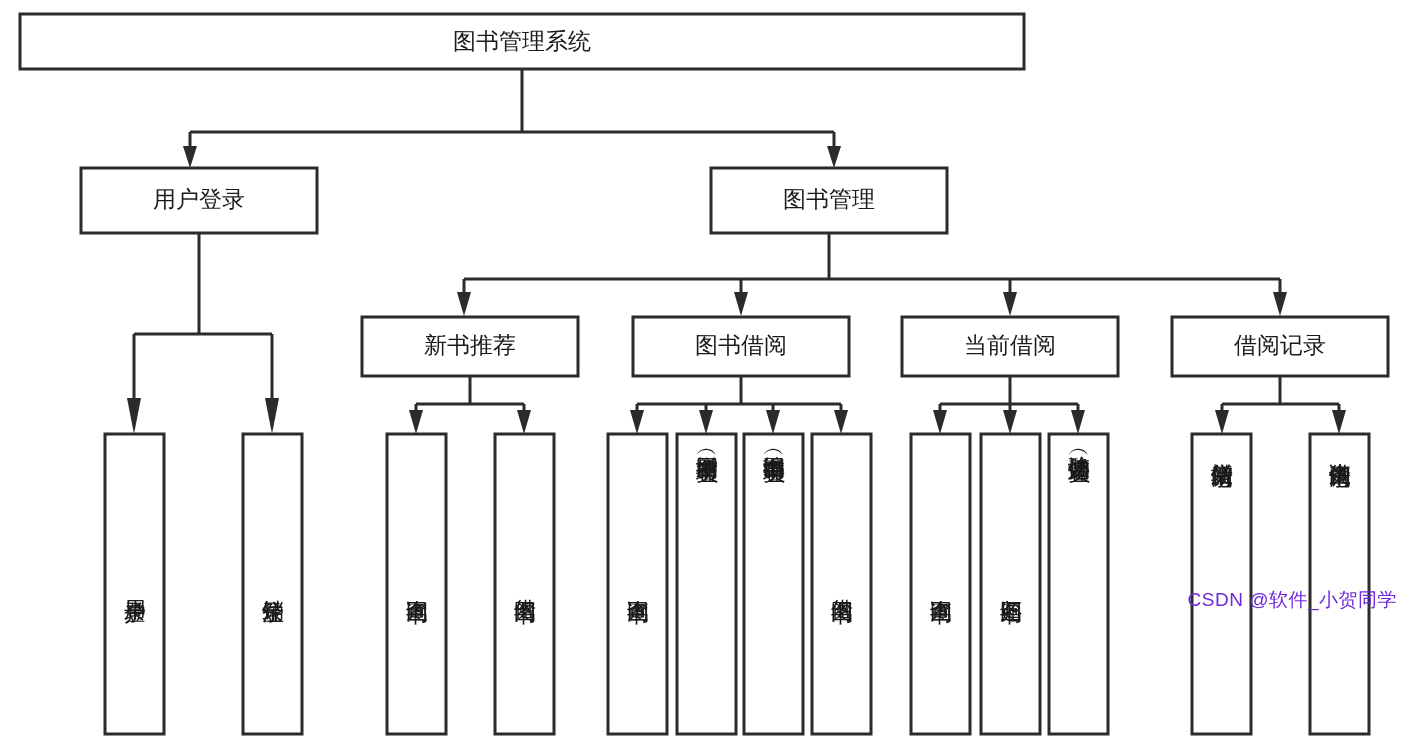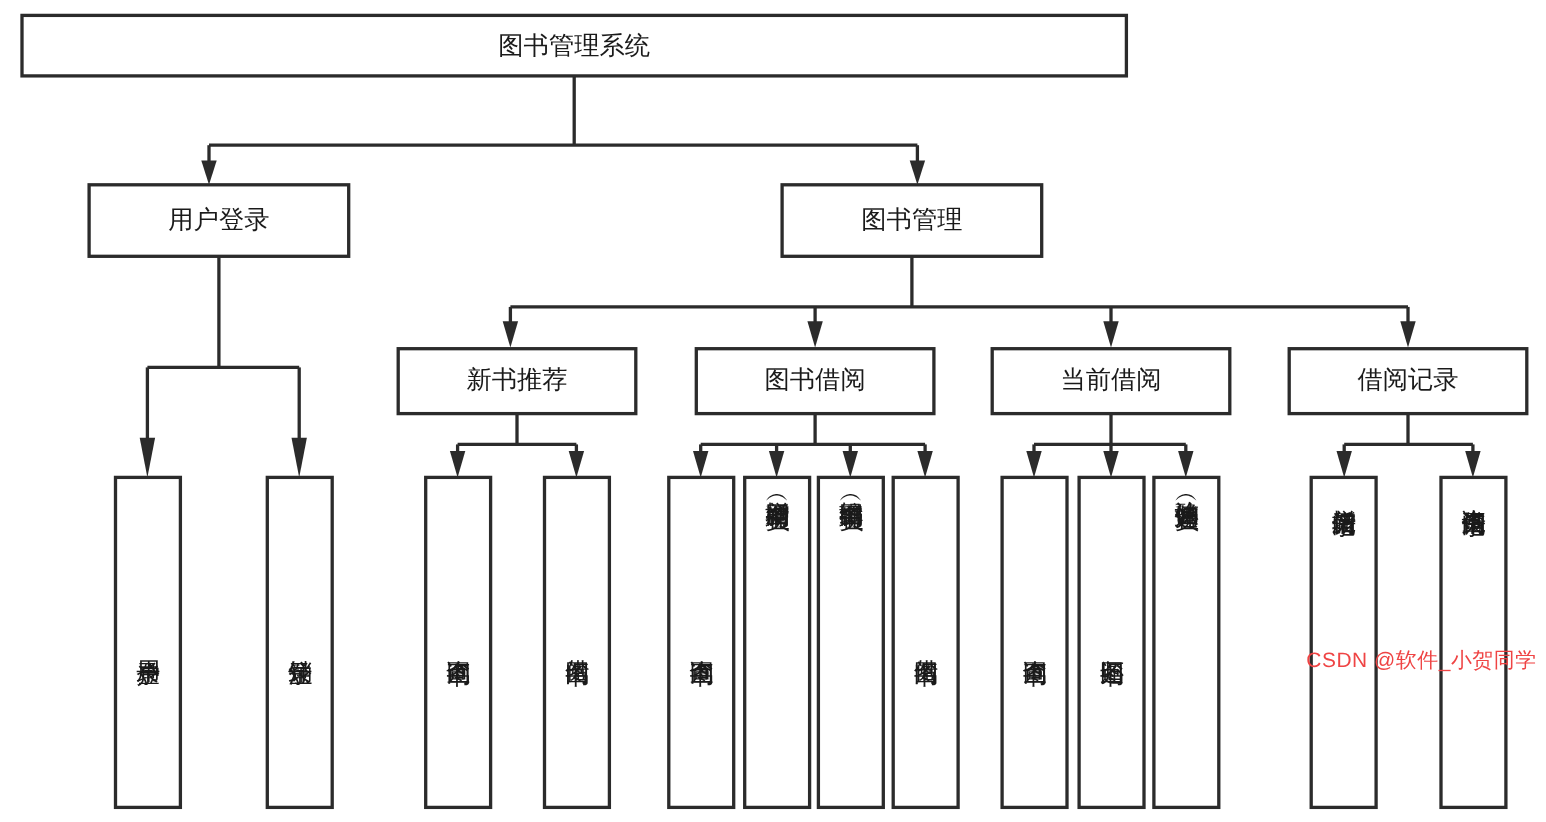--- a/index.html
+++ b/index.html
@@ -68,21 +68,21 @@
     display: flex;
     justify-content: flex-start;
     align-items: center;
   }
   .watermark {
     position: absolute;
     right: 8px;
     bottom: 6px;
     font-family: "Liberation Sans", "DejaVu Sans", sans-serif;
     font-size: 19px;
-    color: #ef4444;
+    color: #6d28d9;
     letter-spacing: 0.5px;
     white-space: nowrap;
   }
 </style>
 </head>
 <body>
 
 <div id="diagram-root">
 
   <svg class="flow" viewBox="0 0 1405 747" xmlns="http://www.w3.org/2000/svg">

